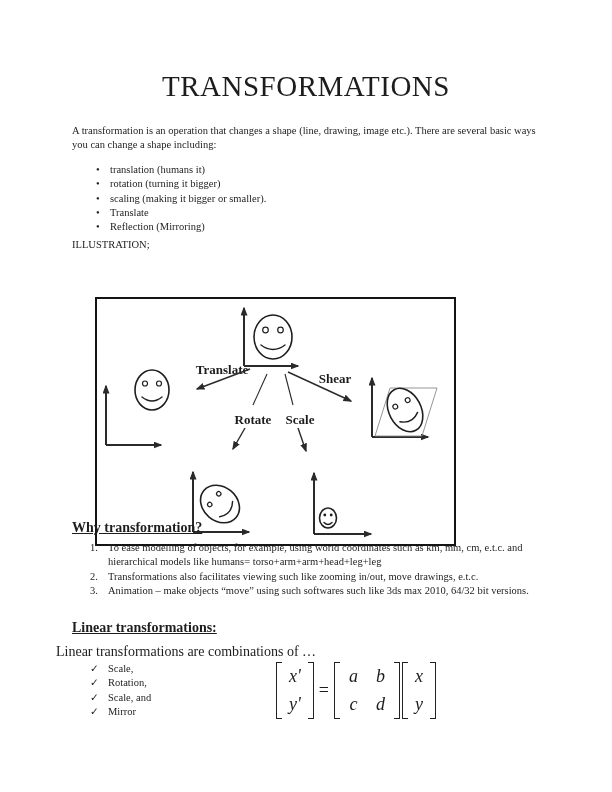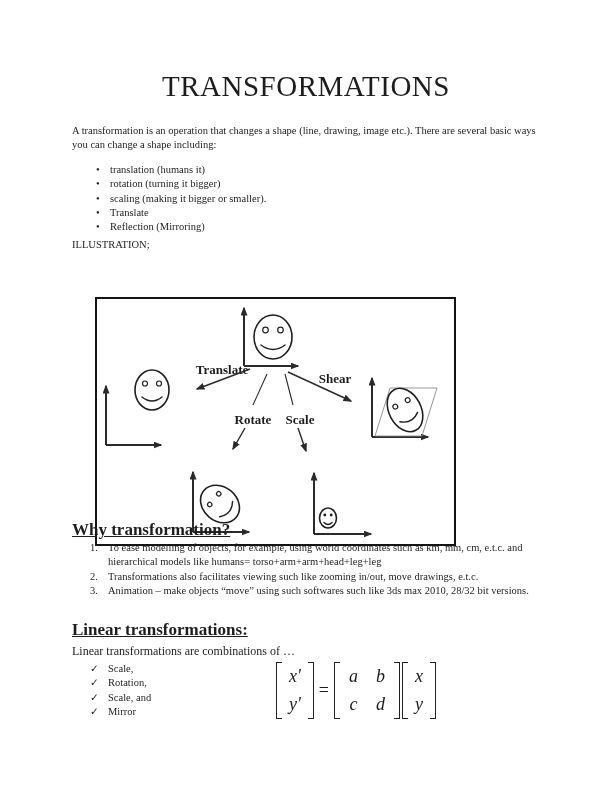--- a/index.html
+++ b/index.html
@@ -33,32 +33,32 @@
   svg .frame { fill:none; stroke:#141414; stroke-width:2; }
   svg .axis  { stroke:#2a2a2a; stroke-width:2; fill:none; }
   svg .arrow { stroke:#2a2a2a; stroke-width:1.4; fill:none; }
   svg .plain { stroke:#2a2a2a; stroke-width:1.1; fill:none; }
   svg .face  { fill:#ffffff; stroke:#1f1f1f; stroke-width:1.6; }
   svg .eye   { fill:#ffffff; stroke:#1f1f1f; stroke-width:1.2; }
   svg .eyefill { fill:#1f1f1f; stroke:none; }
   svg .smile { fill:none; stroke:#1f1f1f; stroke-width:1.4; stroke-linecap:round; }
   svg .para  { fill:none; stroke:#8a8a8a; stroke-width:0.9; }
   .section-heading {
-    position:absolute; left:72px; font-size:17px; font-weight:bold;
+    position:absolute; left:72px; font-size:14px; font-weight:bold;
     text-decoration:underline;
   }
   .why-heading { top:520px; }
   .num-list {
     position:absolute; top:541px; left:90px; width:448px;
     font-size:10.5px; line-height:14.3px;
   }
   .li-num { flex:0 0 18px; }
   .linear-heading { top:620px;text-align:right; }
   .linear-intro {
-    position:absolute; top:644px; left:72px; font-size:12px;
+    position:absolute; top:644px; left:56px; font-size:14px;
   }
   .check-list {
     position:absolute; top:662px; left:90px; width:170px;
     font-size:10.5px; line-height:14.3px;
   }
   .check-glyph { flex:0 0 18px; }
   .equation {
     position:absolute; top:662px; left:276px;
     display:flex; align-items:center; font-size:18px;
   }
@@ -210,21 +210,21 @@
     <div class="row">
       <span class="li-num">1.</span>
       <span>To ease modelling of objects, for example, using world coordinates such as km, mm, cm, e.t.c. and hierarchical models like humans= torso+arm+arm+head+leg+leg</span>
     </div>
     <div class="row">
       <span class="li-num">2.</span>
       <span>Transformations also facilitates viewing such like zooming in/out, move drawings, e.t.c.</span>
     </div>
     <div class="row">
       <span class="li-num">3.</span>
-      <span>Animation – make objects “move” using such softwares such like 3ds max 2010, 28/32 bit versions.</span>
+      <span>Animation – make objects “move” using such softwares such like 3ds max 2010, 64/32 bit versions.</span>
     </div>
   </div>
 
   <div class="section-heading linear-heading">Linear transformations:</div>
 
   <div class="linear-intro">Linear transformations are combinations of …</div>
 
   <div class="check-list">
     <div class="row">
       <span class="check-glyph">✓</span>

